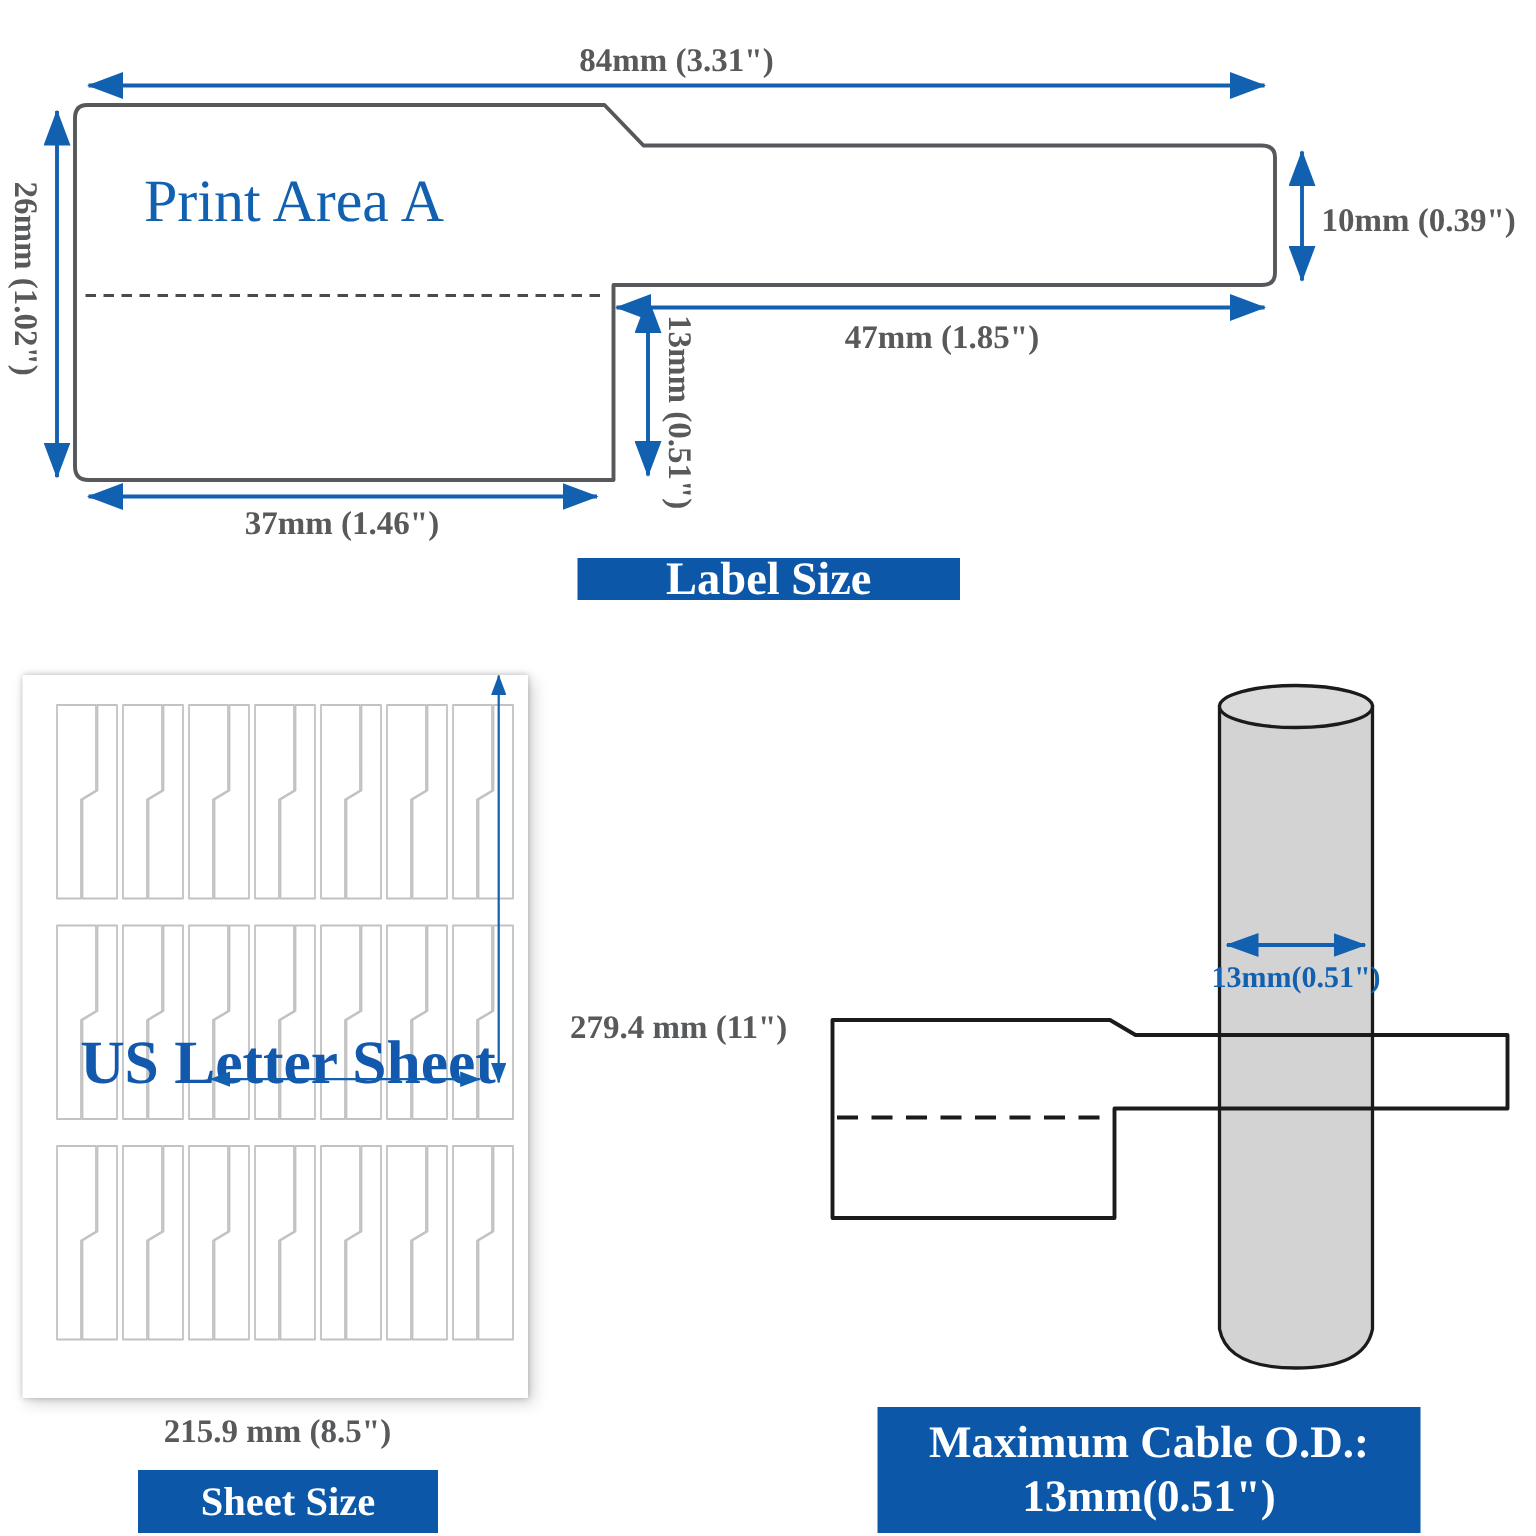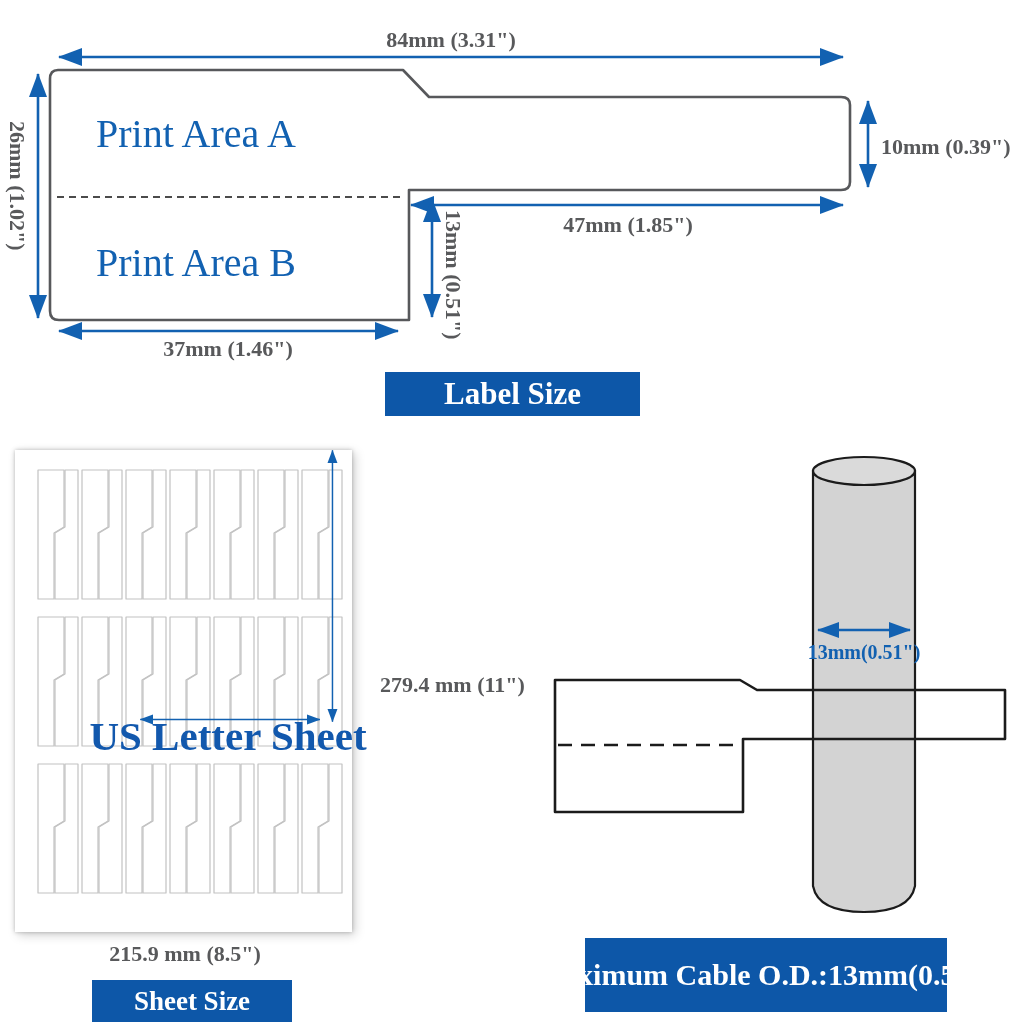--- a/index.html
+++ b/index.html
@@ -7,22 +7,22 @@
           font-family:"Liberation Serif","DejaVu Serif",serif;}
   .abs{position:absolute;}
   .dim-text{position:absolute;color:#58595b;font-weight:bold;font-size:22px;white-space:nowrap;}
   .dim-text.center{transform:translateX(-50%);}
   .vtext{writing-mode:vertical-rl;}
   .print-area{position:absolute;color:#1261b1;font-weight:normal;font-size:40px;white-space:nowrap;}
   .title-box{position:absolute;background:#0d57a8;color:#ffffff;font-weight:bold;
              display:flex;align-items:center;justify-content:center;text-align:center;white-space:nowrap;}
   .sheet{position:absolute;left:15px;top:450px;width:337px;height:482px;background:#ffffff;
          box-shadow:0 0 4px rgba(0,0,0,0.25),3px 3px 10px rgba(0,0,0,0.18);}
-  .us-letter{position:absolute;left:192px;top:712px;transform:translateX(-50%);
-             color:#1258ad;font-weight:bold;font-size:41px;white-space:nowrap;margin-left:36px;}
+  .us-letter{position:absolute;left:192px;top:684px;transform:translateX(-50%);
+             color:#1258ad;font-weight:bold;font-size:41px;white-space:nowrap;}
   .od-text{position:absolute;left:864px;top:641px;transform:translateX(-50%);
            color:#1261b1;font-weight:bold;font-size:20px;white-space:nowrap;}
   svg{display:block;}
 </style>
 </head>
 <body>
 
 <div class="canvas">
 
   <svg class="abs" style="left:0;top:0" width="1024" height="440" viewBox="0 0 1024 440">
@@ -47,23 +47,22 @@
   </svg>
 
   <div class="dim-text center" style="left:451px;top:27px">84mm (3.31")</div>
   <div class="dim-text vtext" style="left:4px;top:121px">26mm (1.02")</div>
   <div class="dim-text" style="left:881px;top:134px">10mm (0.39")</div>
   <div class="dim-text center" style="left:628px;top:212px">47mm (1.85")</div>
   <div class="dim-text vtext" style="left:440px;top:210px">13mm (0.51")</div>
   <div class="dim-text center" style="left:228px;top:336px">37mm (1.46")</div>
 
   <div class="print-area" style="left:96px;top:110px">Print Area A</div>
-  <div class="print-area" style="left:96px;top:239px">Print Area B</div>
 
-  <div class="title-box" style="left:385px;top:372px;width:255px;height:44px;font-size:31px">Label Size</div>
+  <div class="title-box" style="left:385px;top:372px;width:255px;height:28px;font-size:31px">Label Size</div>
 
   <div class="sheet">
     <svg width="337" height="482" viewBox="0 0 337 482">
       <defs>
         <g id="lblpair" fill="none" stroke="#c2c2c2" stroke-width="1.2" stroke-linejoin="round">
           <path d="M1,0 H27 V57 L17,63 V129 H1 Z"></path>
           <path d="M28,0 H41 V129 H18 V63 L28,57 Z"></path>
         </g>
       </defs>
       <g>
@@ -121,18 +120,18 @@
     <line x1="818" y1="630" x2="910" y2="630" stroke="#1261b1" stroke-width="2.6" marker-start="url(#ah2)" marker-end="url(#ah2)"></line>
     <defs>
       <marker id="ah2" markerWidth="22" markerHeight="16" refX="21" refY="8" orient="auto-start-reverse" markerUnits="userSpaceOnUse">
         <path d="M0,0 L22,8 L0,16 Z" fill="#1261b1"></path>
       </marker>
     </defs>
   </svg>
 
   <div class="od-text">13mm(0.51")</div>
 
-  <div class="title-box" style="left:585px;top:938px;width:362px;height:74px;font-size:30px;flex-direction:row;line-height:36px">
+  <div class="title-box" style="left:585px;top:938px;width:362px;height:84px;font-size:30px;flex-direction:column;line-height:36px">
     <div>Maximum Cable O.D.:</div>
     <div>13mm(0.51")</div>
   </div>
 
 </div>
 
 </body></html>

